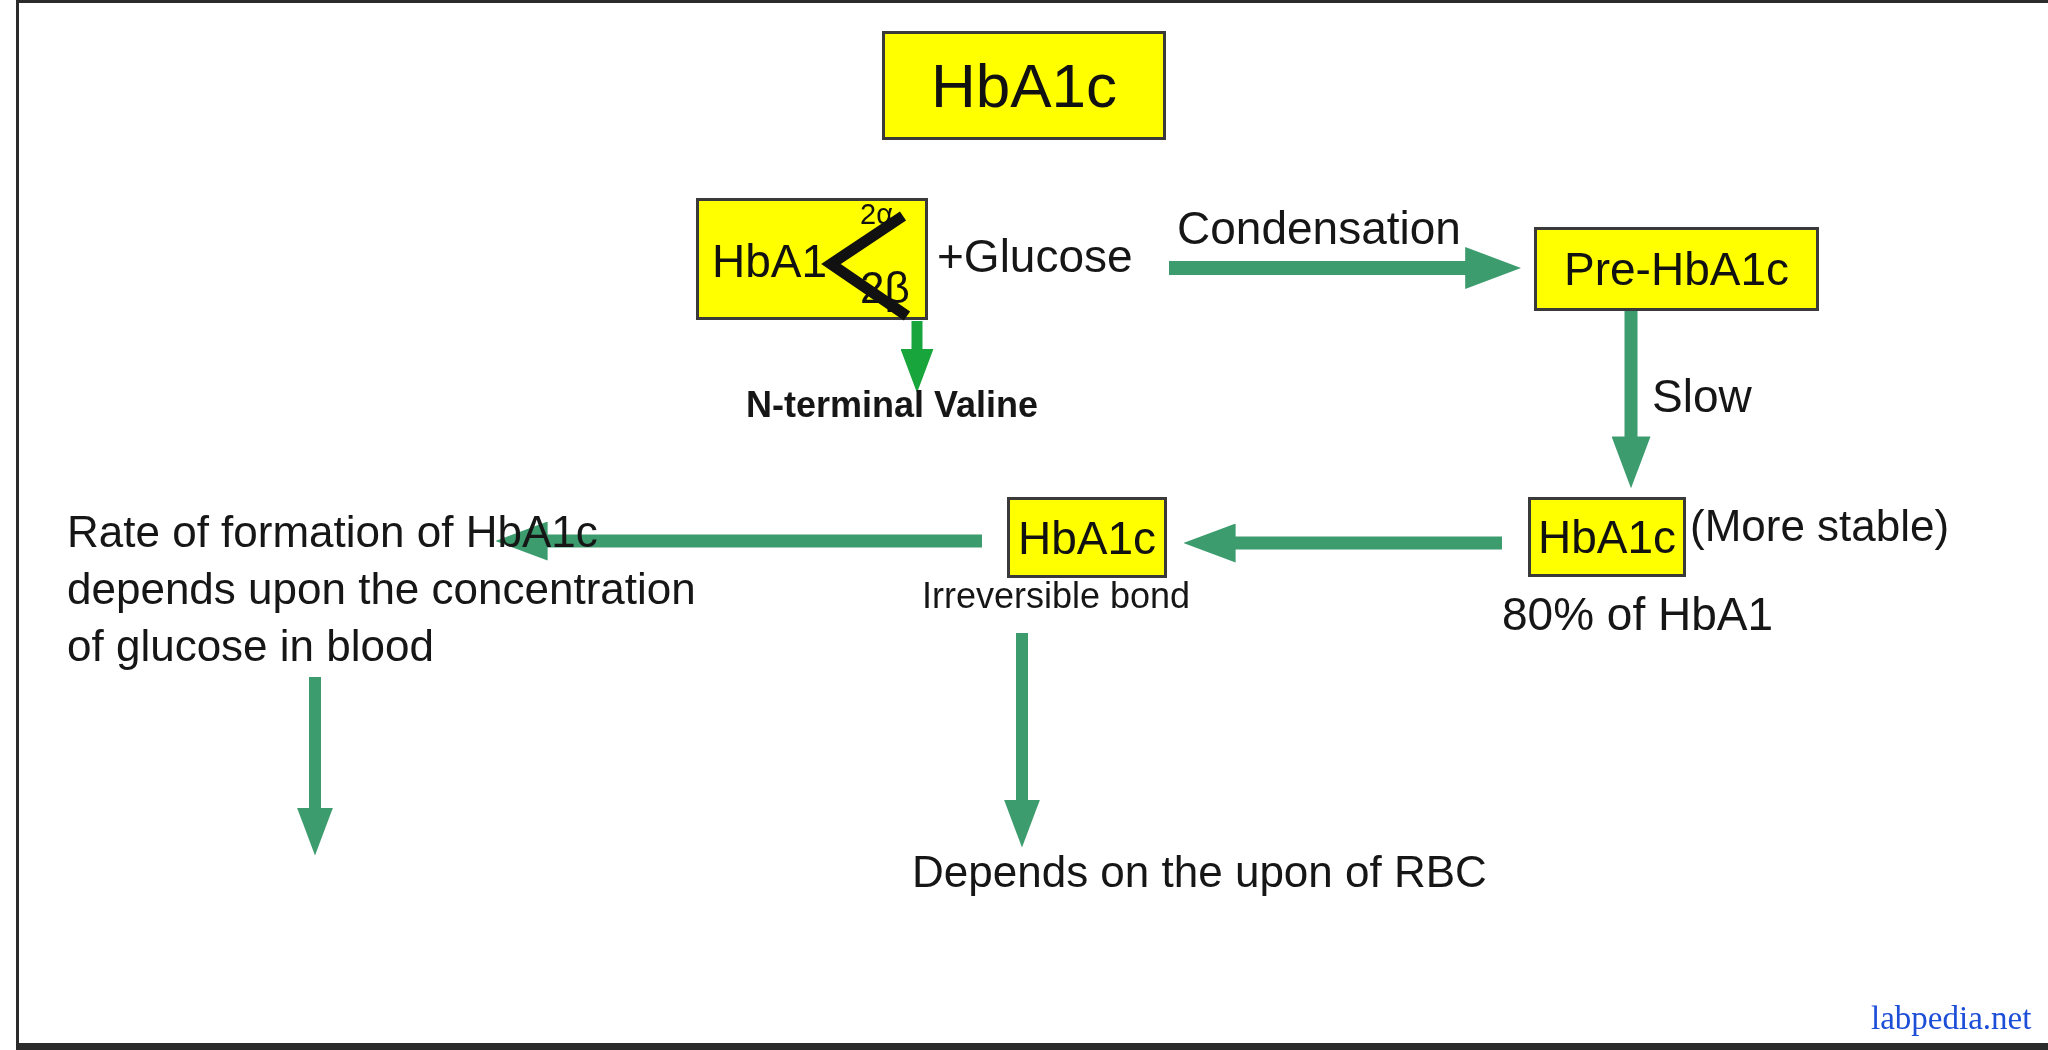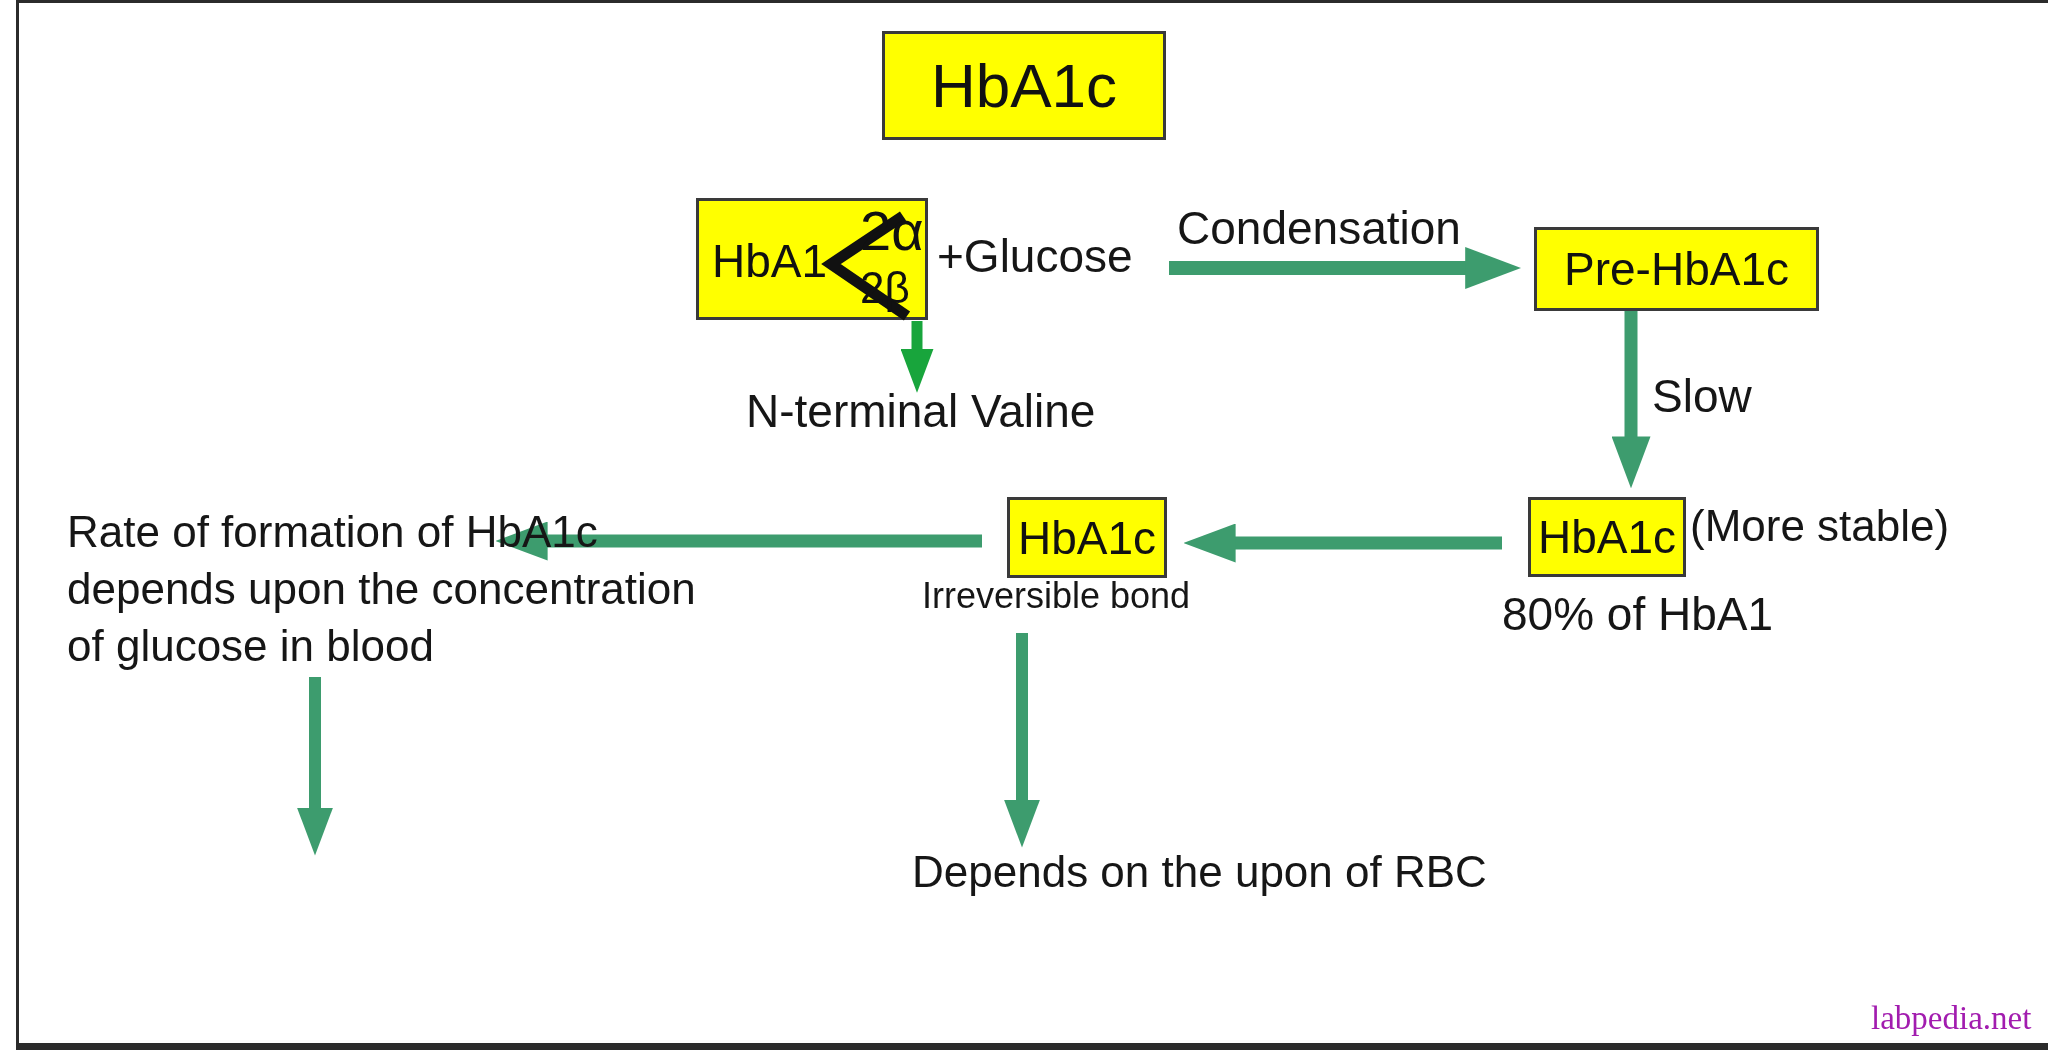--- a/index.html
+++ b/index.html
@@ -23,40 +23,40 @@
   #title-box      { left:863px;  top:28px;  width:284px; height:109px; font-size:62px; }
   #hba1-box       { left:677px;  top:195px; width:232px; height:122px; }
   #pre-hba1c-box  { left:1515px; top:224px; width:285px; height:84px;  font-size:46px; }
   #hba1c-right-box{ left:1509px; top:494px; width:158px; height:80px;  font-size:46px; }
   #hba1c-mid-box  { left:988px;  top:494px; width:160px; height:81px;  font-size:46px; }
 
   
   #hba1-box { justify-content:flex-start; }
   #hba1-label   { position:absolute; left:13px;  top:33px; font-size:46px; }
   #bracket-svg  { position:absolute; left:122px; top:5px; }
-  #chain-alpha  { position:absolute; left:161px; top:-3px; font-size:56px;text-align:right; }
+  #chain-alpha  { position:absolute; left:161px; top:-3px; font-size:29px;text-align:right; }
   #chain-beta   { position:absolute; left:161px; top:62px; font-size:44px; }
 
   .lbl { position:absolute; white-space:nowrap; color:#161616; }
   #plus-glucose   { left:918px;  top:226px; font-size:46px; }
   #condensation   { left:1158px; top:198px; font-size:46px; }
   #slow           { left:1633px; top:366px; font-size:46px; }
   #more-stable    { left:1671px; top:498px; font-size:44px; }
   #pct-hba1       { left:1483px; top:584px; font-size:46px; }
   #irreversible   { left:903px;  top:572px; font-size:36px; }
-  #n-terminal     { left:727px;  top:381px; font-size:46px; }
+  #n-terminal     { left:727px;  top:381px; font-size:36px;font-weight:bold; }
 
   .note { position:absolute; font-size:44px; line-height:57px; color:#161616; white-space:nowrap; }
   #rate-note    { left:48px;  top:500px; }
   #predict-note { left:48px;  top:845px; }
   #depends-note { left:893px; top:842px; line-height:54px; }
 
   #watermark {
     position:absolute; left:1852px; top:997px;
-    font-family:"Liberation Serif", serif; font-size:33px; color:#a21caf;
+    font-family:"Liberation Serif", serif; font-size:33px; color:#1d4ed8;
     white-space:nowrap;
   }
 </style>
 </head>
 <body>
 
 <div id="canvas">
 
   <svg class="overlay" width="2048" height="1050" viewBox="0 0 2048 1050">
     <defs>

